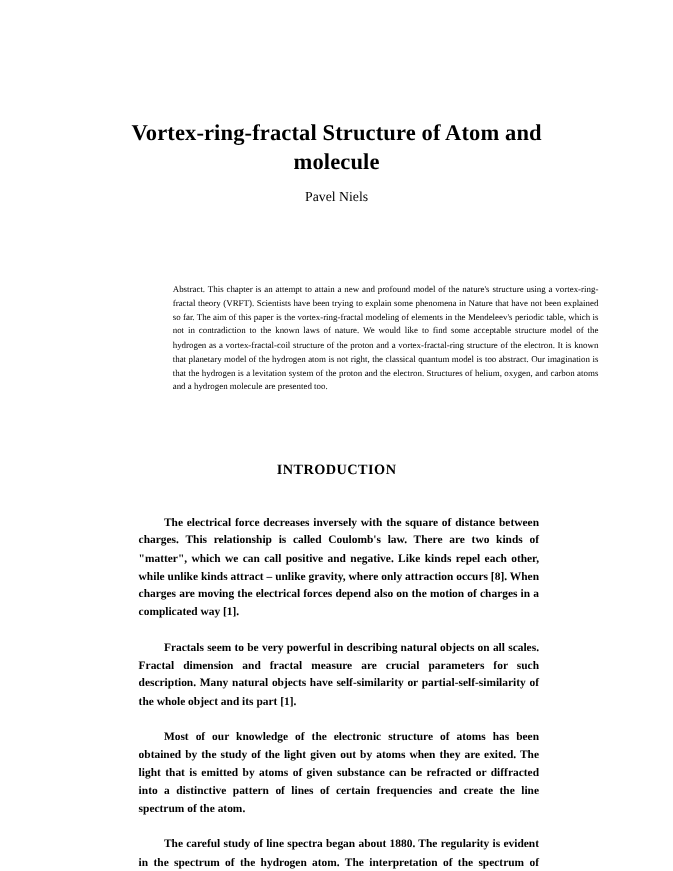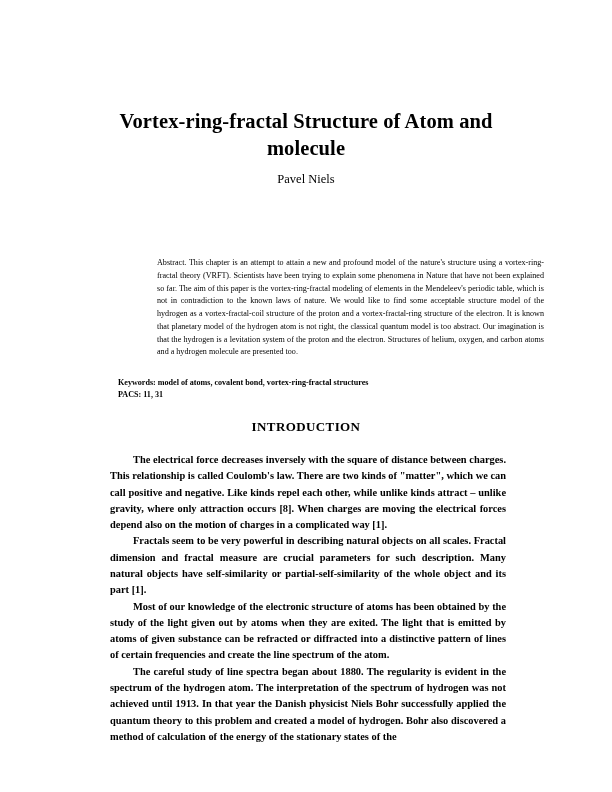--- a/index.html
+++ b/index.html
@@ -103,40 +103,36 @@
     position: absolute;
     left: 110px;
     top: 452px;
     width: 396px;
     font-size: 10.4px;
     font-weight: bold;
     text-align: justify;
     line-height: 1.565;
   }
   .body-text p {
-    margin: 0;
+    margin: 16px;
     text-indent: 23px;
   }
 </style>
 </head>
 <body>
 
 <div class="page">
 
   <div class="title">Vortex-ring-fractal Structure of Atom and molecule</div>
 
   <div class="author">Pavel Niels</div>
 
 
   <div class="abstract">Abstract. This chapter is an attempt to attain a new and profound model of the nature's structure using a vortex-ring-fractal theory (VRFT). Scientists have been trying to explain some phenomena in Nature that have not been explained so far. The aim of this paper is the vortex-ring-fractal modeling of elements in the Mendeleev's periodic table, which is not in contradiction to the known laws of nature. We would like to find some acceptable structure model of the hydrogen as a vortex-fractal-coil structure of the proton and a vortex-fractal-ring structure of the electron. It is known that planetary model of the hydrogen atom is not right, the classical quantum model is too abstract. Our imagination is that the hydrogen is a levitation system of the proton and the electron. Structures of helium, oxygen, and carbon atoms and a hydrogen molecule are presented too.</div>
 
-  <div class="keywords">
-    <span class="kwline">Keywords: model of atoms, covalent bond, vortex-ring-fractal structures</span>
-    <span class="kwline">PACS: 11, 31</span>
-  </div>
 
   <div class="section-heading">INTRODUCTION</div>
 
   <div class="body-text">
     <p>The electrical force decreases inversely with the square of distance between charges. This relationship is called Coulomb's law. There are two kinds of "matter", which we can call positive and negative. Like kinds repel each other, while unlike kinds attract – unlike gravity, where only attraction occurs [8]. When charges are moving the electrical forces depend also on the motion of charges in a complicated way [1].</p>
     <p>Fractals seem to be very powerful in describing natural objects on all scales. Fractal dimension and fractal measure are crucial parameters for such description. Many natural objects have self-similarity or partial-self-similarity of the whole object and its part [1].</p>
     <p>Most of our knowledge of the electronic structure of atoms has been obtained by the study of the light given out by atoms when they are exited. The light that is emitted by atoms of given substance can be refracted or diffracted into a distinctive pattern of lines of certain frequencies and create the line spectrum of the atom.</p>
     <p>The careful study of line spectra began about 1880. The regularity is evident in the spectrum of the hydrogen atom. The interpretation of the spectrum of hydrogen was not achieved until 1913. In that year the Danish physicist Niels Bohr successfully applied the quantum theory to this problem and created a model of hydrogen. Bohr also discovered a method of calculation of the energy of the stationary states of the</p>
   </div>
 

